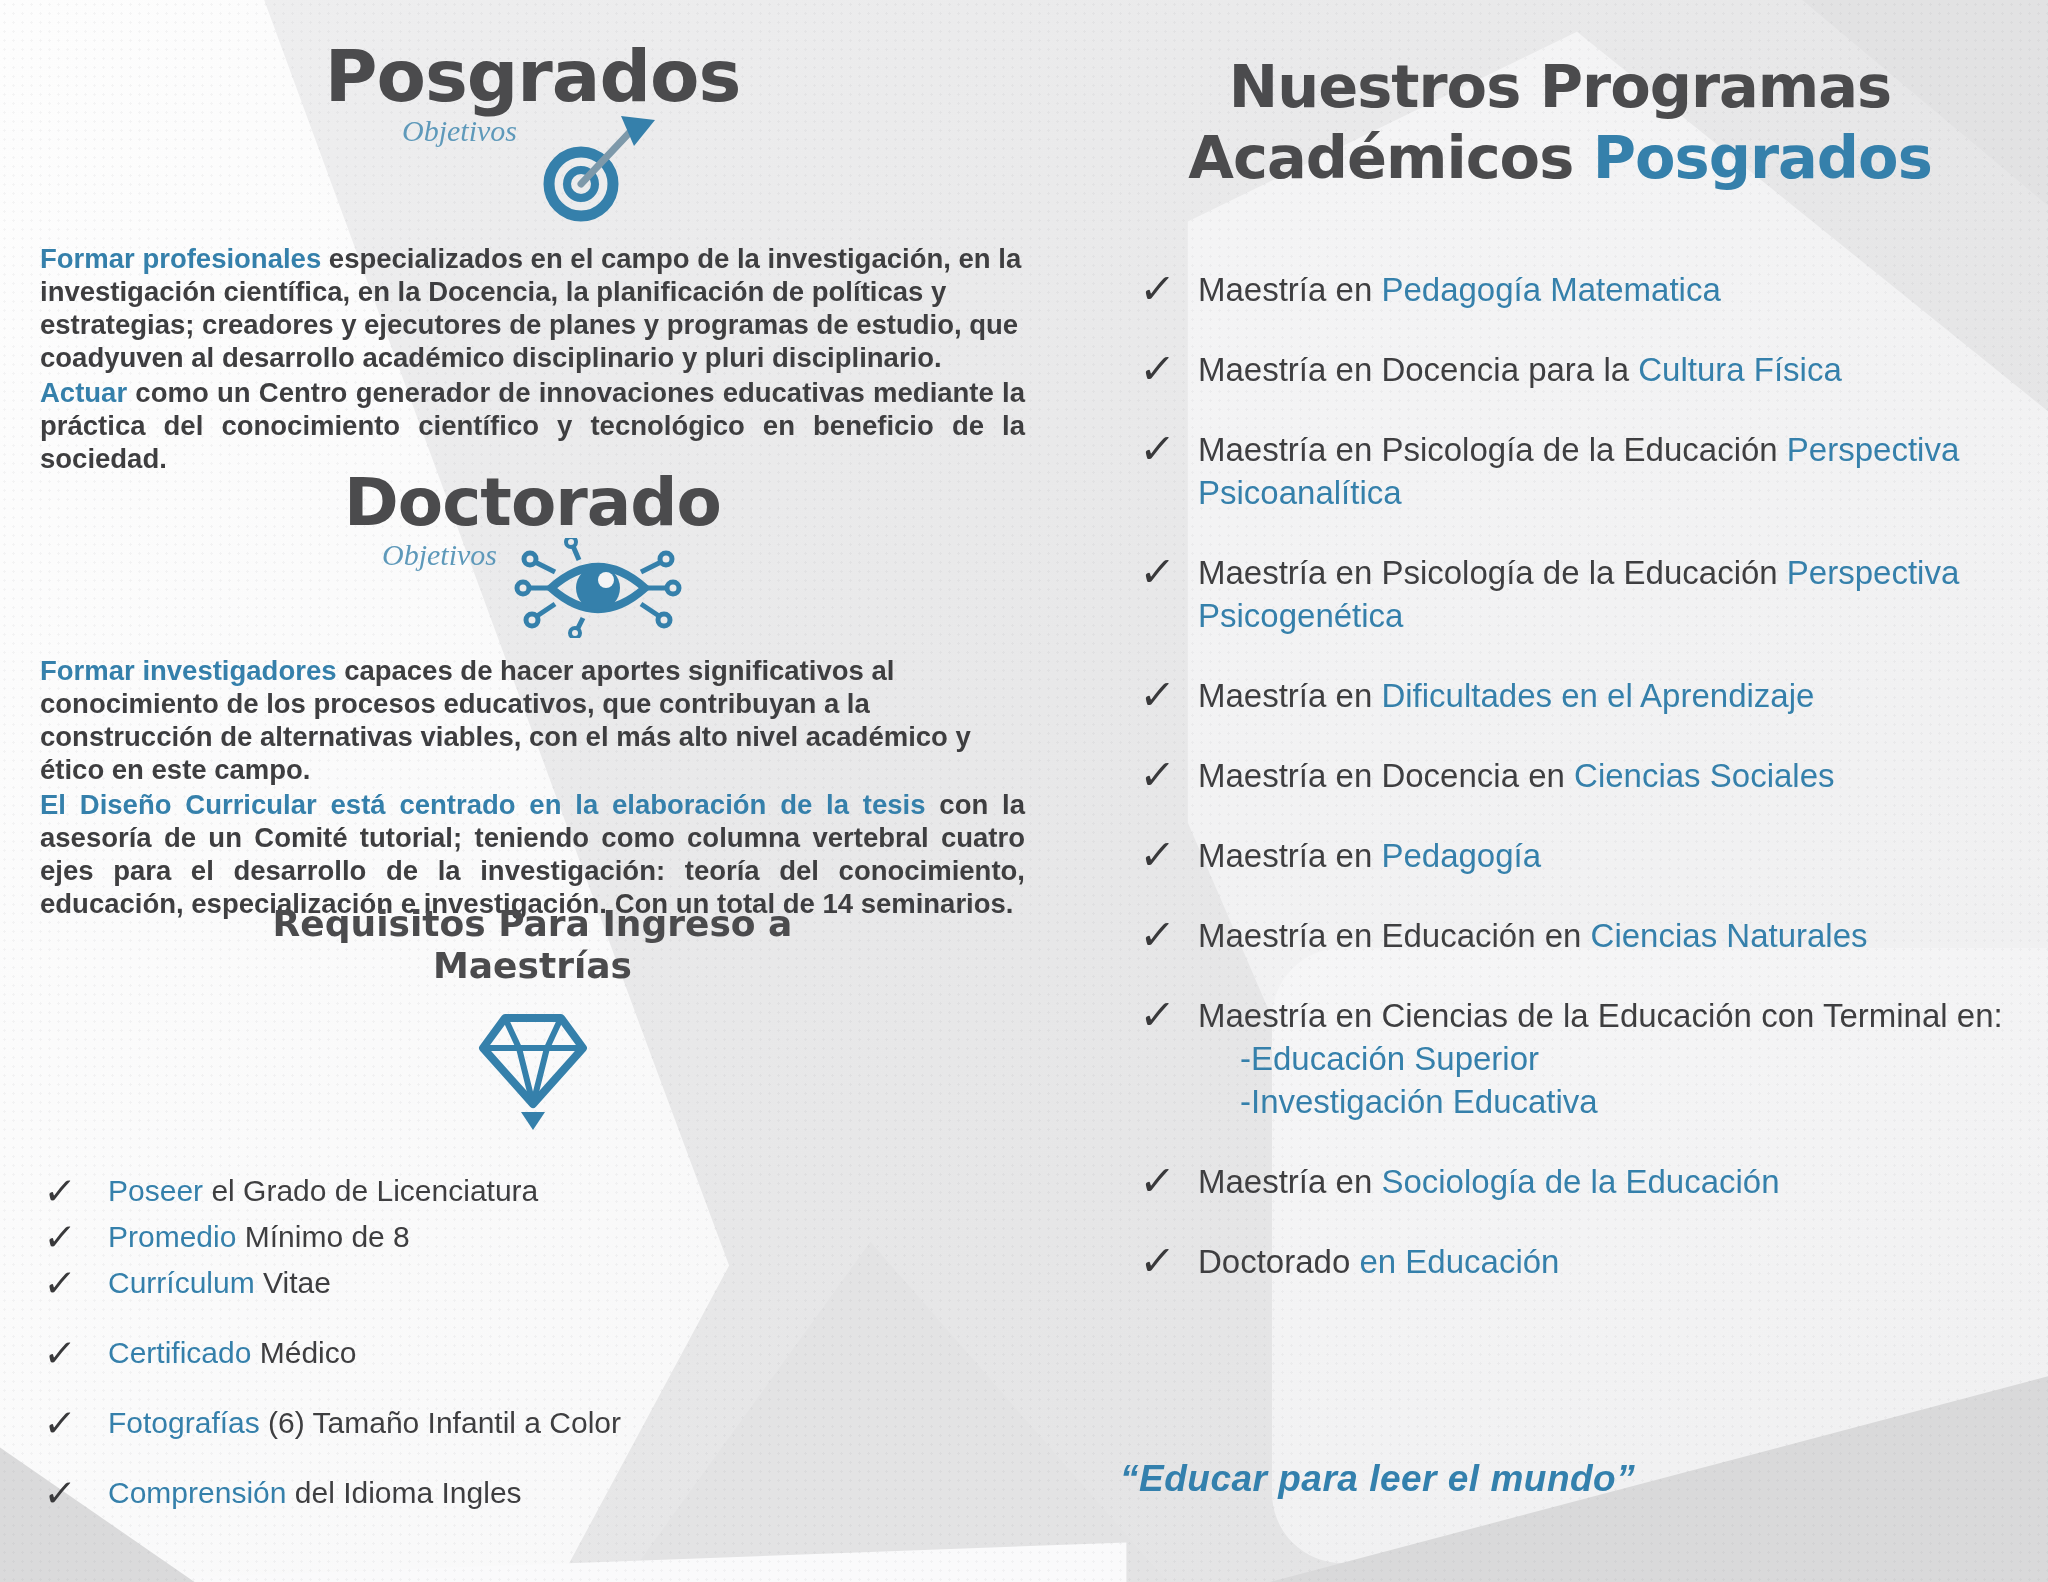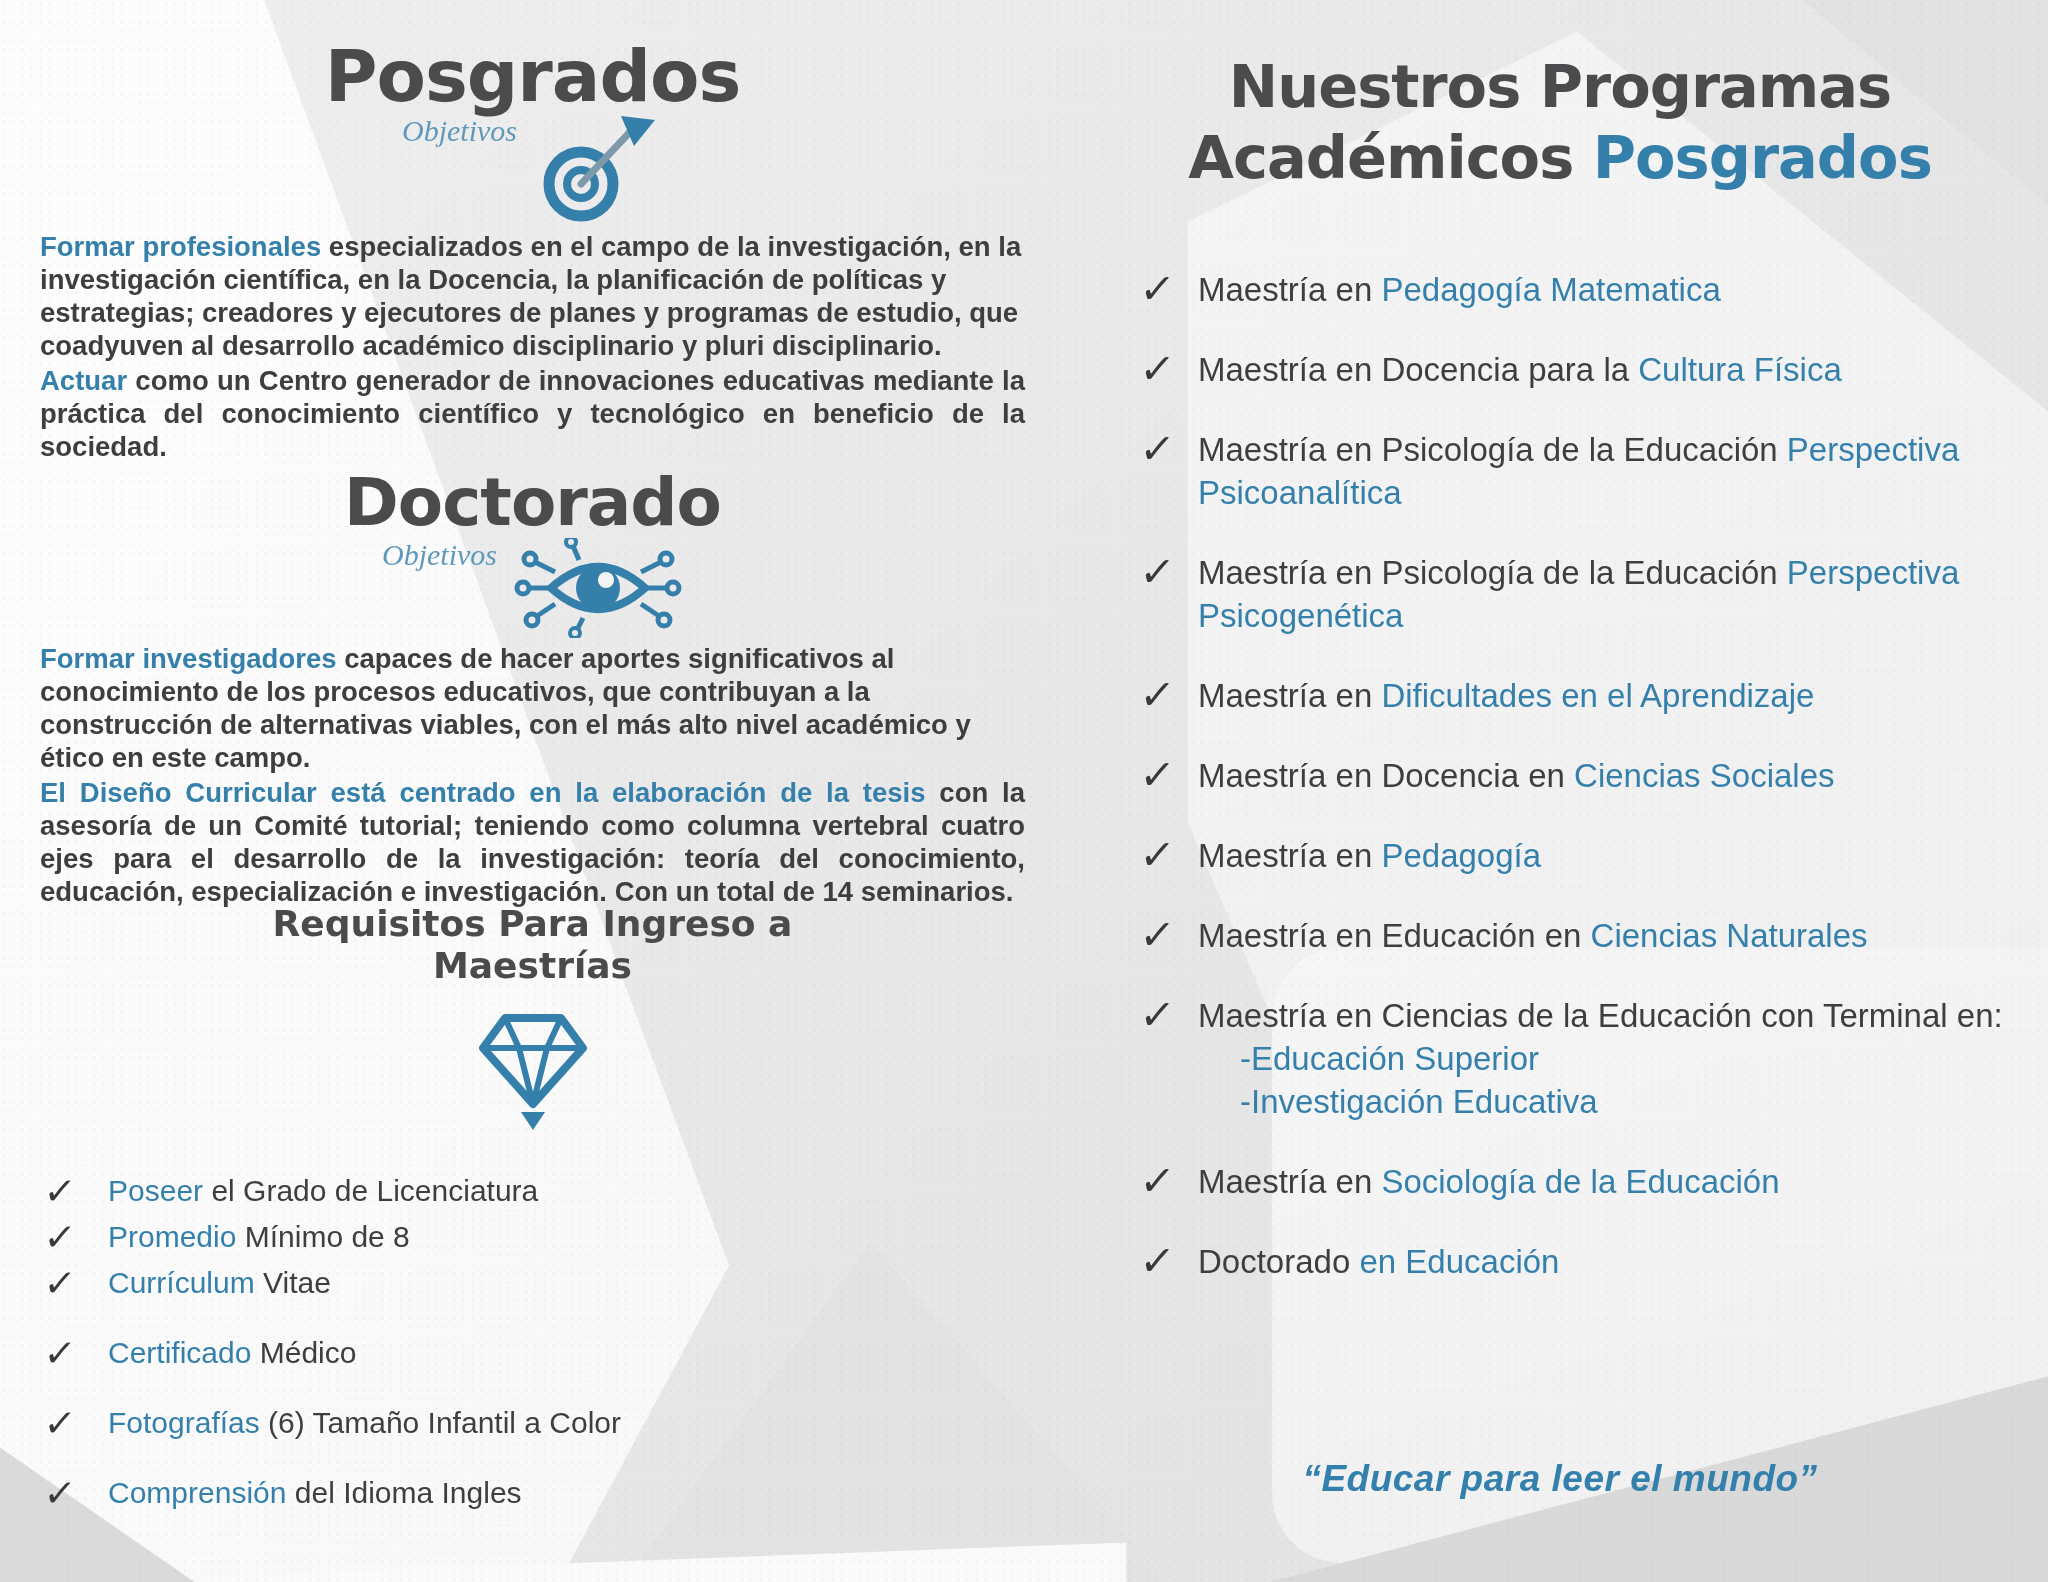--- a/index.html
+++ b/index.html
@@ -25,42 +25,42 @@
   h1,h2{margin:0;font-family:"DejaVu Sans",sans-serif;font-weight:bold;color:#4b4b4d;letter-spacing:-1px;}
   .sec{position:absolute;}
   .sec-posgrados{left:40px;top:40px;width:985px;text-align:center;}
   .sec-posgrados h1{font-size:72px;line-height:1;}
   .objetivos-row{display:flex;justify-content:center;gap:16px;height:108px;margin-top:2px;font-family:Liberation Serif, serif;}
   .objetivos-label{font-style:italic;font-weight:300;font-size:30px;color:#5e99ba;padding-bottom:26px;}
   .body-par{margin:0 0 2px 0;text-align:left;font-weight:bold;font-size:27.5px;line-height:1.2;color:#3e3e40;}
   .body-par.justify{text-align:justify;}
   .seg-dark{color:#3e3e40;}
   .seg-blue{color:#3580ab;}
-  .sec-posgrados .pars,.sec-doctorado .pars{margin-top:8px;}
+  .sec-posgrados .pars,.sec-doctorado .pars{margin-top:20px;}
   .sec-doctorado{left:40px;top:470px;width:985px;text-align:center;}
   .sec-doctorado h1{font-size:66px;line-height:1;}
   .sec-doctorado .objetivos-row{height:96px;}
   .sec-requisitos{left:40px;top:903px;width:985px;text-align:center;}
   .sec-requisitos h1{font-size:36px;line-height:1.18;letter-spacing:0;}
   .diamond-wrap{margin-top:16px;height:128px;}
 
   .check-list{list-style:none;margin:0;padding:0;text-align:left;}
   .left-list{position:absolute;left:44px;top:1168px;width:960px;font-size:30px;line-height:46px;}
   .left-list li{position:relative;padding-left:64px;}
   .left-list li.gap{margin-top:24px;}
   .check{position:absolute;left:0;top:0;font-family:"DejaVu Sans",sans-serif;font-weight:400;color:#39393b;
          font-size:1.25em;line-height:inherit;transform:skewX(-6deg);}
 
   .right-title{position:absolute;left:1110px;top:52px;width:900px;text-align:center;}
   .right-title h1{font-size:59px;line-height:1.2;letter-spacing:-1px;}
   .right-title .blue{color:#3580ab;}
   .right-list{position:absolute;left:1140px;top:268px;width:880px;font-size:33px;line-height:43px;}
   .right-list li{position:relative;padding-left:58px;margin-bottom:37px;color:#3c3c3e;}
   .right-list .sub-item{padding-left:42px;}
-  .quote{position:absolute;left:1120px;top:1458px;width:880px;text-align:center;
+  .quote{position:absolute;left:1120px;top:1458px;width:880px;
          font-size:37px;font-weight:bold;font-style:italic;color:#3380ad;letter-spacing:0.5px;}
   svg{display:block;}
 </style>
 </head>
 <body>
 
 <div id="canvas">
 
   <div class="shape w1"></div>
   <div class="shape w3"></div>

